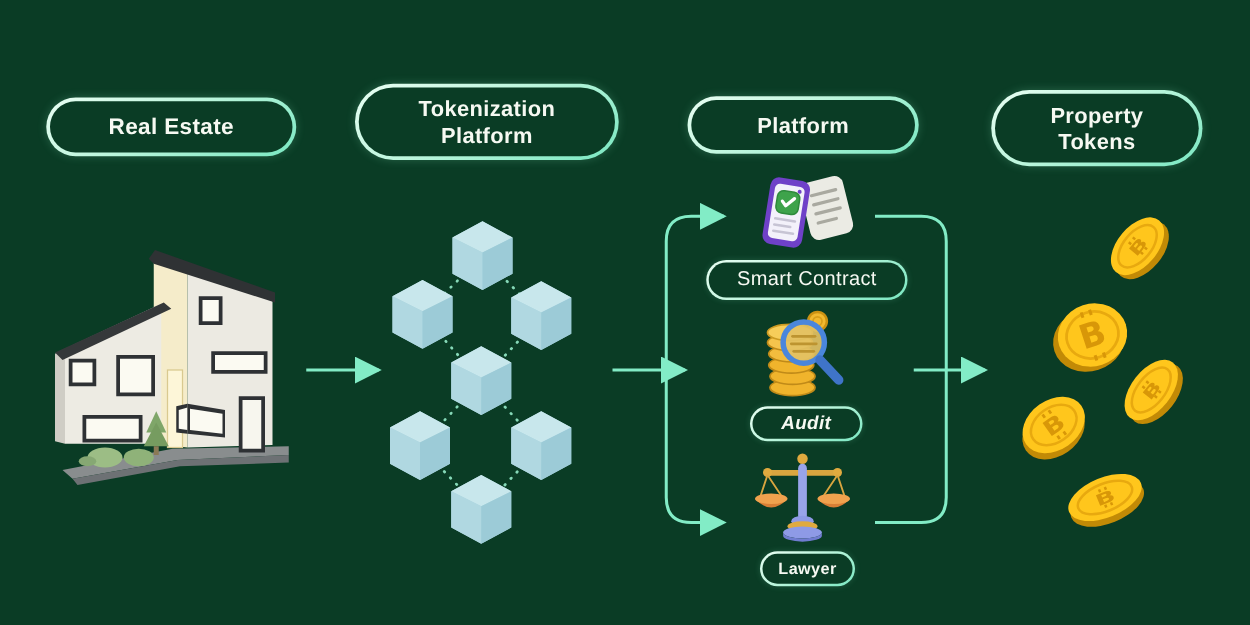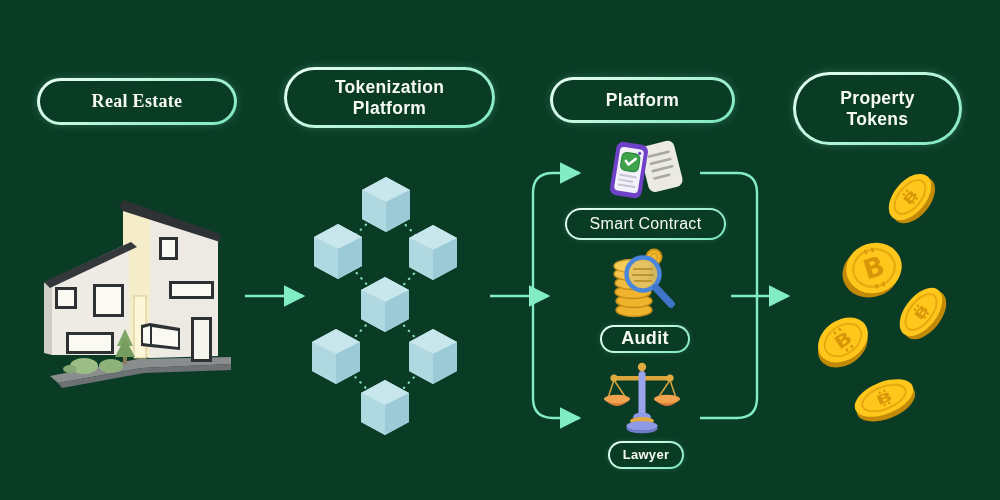--- a/index.html
+++ b/index.html
@@ -16,33 +16,33 @@
     box-shadow:0 0 8px rgba(140,240,200,.22);
   }
   .pill-inner{
     display:flex;width:100%;height:100%;align-items:center;justify-content:center;
     background:#0a3c25;border-radius:999px;
   }
   .pill-label{
     color:#f6f9f2;font-weight:bold;text-align:center;line-height:1.18;letter-spacing:.3px;
   }
   .pill-real-estate{left:37px;top:78px;width:200px;height:47px;}
-  .pill-real-estate .pill-label{font-size:18px;font-family:Liberation Serif, serif;}
+  .pill-real-estate .pill-label{font-size:18px;}
   .pill-tokenization{left:284px;top:67px;width:211px;height:61px;}
   .pill-tokenization .pill-label{font-size:17.5px;max-width:125px;}
   .pill-providers{left:550px;top:77px;width:185px;height:46px;}
   .pill-providers .pill-label{font-size:17.5px;}
-  .pill-property-tokens{left:793px;top:72px;width:169px;height:73px;}
+  .pill-property-tokens{left:793px;top:72px;width:169px;height:61px;}
   .pill-property-tokens .pill-label{font-size:17.5px;max-width:95px;}
   
   .pill-sm{padding:2px;box-shadow:0 0 5px rgba(140,240,200,.18);}
   .pill-smart-contract{left:565px;top:208px;width:161px;height:32px;}
   .pill-smart-contract .pill-label{font-size:16px;font-weight:normal;}
   .pill-audit{left:600px;top:325px;width:90px;height:28px;}
-  .pill-audit .pill-label{font-size:18px;}
+  .pill-audit .pill-label{font-size:15px;font-style:italic;}
   .pill-lawyer{left:608px;top:441px;width:76px;height:28px;}
   .pill-lawyer .pill-label{font-size:13px;}
 </style>
 </head>
 <body>
 
 <div class="canvas">
 
   <svg class="layer" viewBox="0 0 1000 500">
     <defs>

